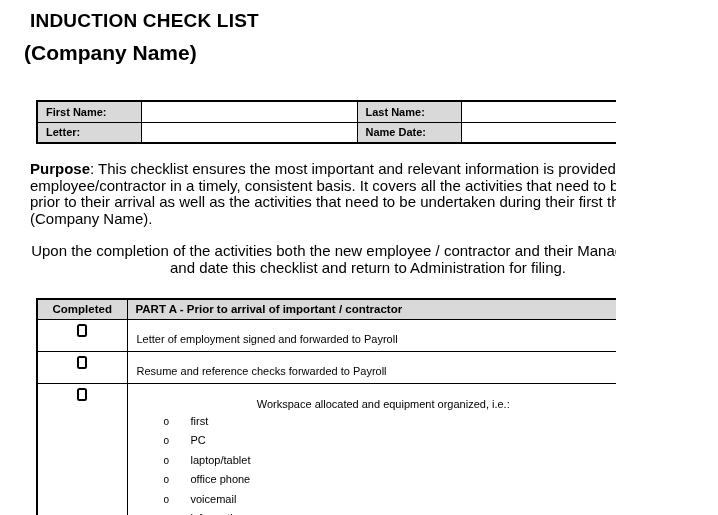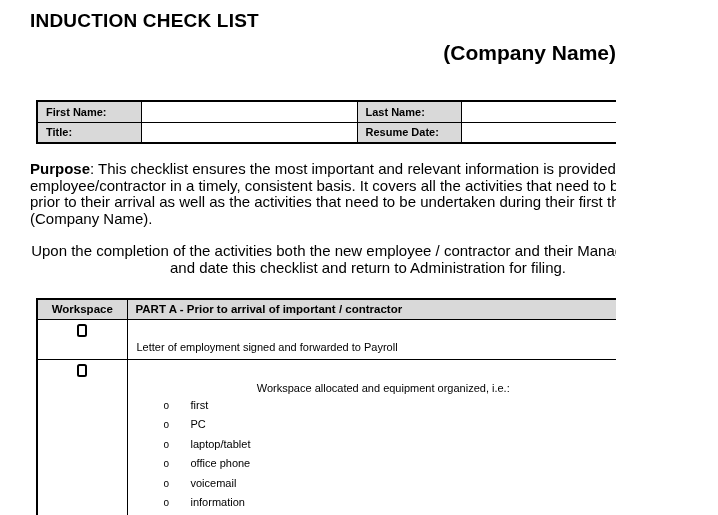--- a/index.html
+++ b/index.html
@@ -16,21 +16,21 @@
   .doc-title {
     margin: 11px 0 0 30px;
     font-size: 19px;
     font-weight: 600;
     letter-spacing: 0.2px;
     line-height: 1.1;
   }
   .company-name {
     margin-top: 9px;
     padding-left: 24px;
-    text-align: right;
+    text-align: left;
     font-size: 21px;
     font-weight: bold;
     line-height: 1.15;
   }
   table { border-collapse: collapse; table-layout: fixed; }
   .info-table {
     margin: 35px 0 0 36px;
     width: 604px;
     border: 2px solid #000;
   }
@@ -73,21 +73,21 @@
     font-weight: bold;
     padding: 3px 8px 4px 8px;
     font-size: 11.5px;
   }
   .check-table td.hdr.completed { text-align: center; }
   .check-table td.cb-cell {
     text-align: center;
     padding-top: 4px;
   }
   .check-table td.item-cell {
-    padding: 20px 8px 5px 9px;
+    padding: 12px 8px 5px 9px;
     line-height: 14px;
   }
   .checkbox {
     display: inline-block;
     width: 10px;
     height: 13px;
     border: 2px solid #000;
     border-radius: 2.5px;
     background: #fff;
   }
@@ -120,48 +120,52 @@
         <col style="width:180px">
     </colgroup>
     <tbody>
         <tr>
       <td class="lbl">First Name:</td>
       <td></td>
       <td class="lbl">Last Name:</td>
       <td></td>
     </tr>
     <tr>
-      <td class="lbl">Title:</td>
+      <td class="lbl">Letter:</td>
       <td></td>
-      <td class="lbl">Resume Date:</td>
+      <td class="lbl">Name Date:</td>
       <td></td>
     </tr>
   </tbody>
     </table>
 
   <p class="body-text"><b>Purpose</b><span>: This checklist ensures the most important and relevant information is provided to a new employee/contractor in a timely, consistent basis. It covers all the activities that need to be organized prior to their arrival as well as the activities that need to be undertaken during their first three months at (Company Name).</span></p>
 
   <p class="body-text second">Upon the completion of the activities both the new employee / contractor and their Manager must sign and date this checklist and return to Administration for filing.</p>
 
 
   <table class="check-table">
     <colgroup>
       <col style="width:90px">
         <col style="width:497px">
         <col style="width:15px">
     </colgroup>
     <tbody>
         <tr>
-      <td class="hdr completed">Workspace</td>
+      <td class="hdr completed">Completed</td>
       <td class="hdr">PART A - Prior to arrival of important / contractor</td>
       <td class="hdr"></td>
     </tr>
     <tr>
       <td class="cb-cell" style="height:23px"><span class="checkbox"></span></td>
       <td class="item-cell" colspan="2">Letter of employment signed and forwarded to Payroll</td>
+    </tr>
+    <tr>
+      <td class="cb-cell" style="height:23px"><span class="checkbox"></span></td>
+      <td class="item-cell" colspan="2">Resume and reference checks forwarded to Payroll</td>
     </tr>
     <tr>
       <td class="cb-cell"><span class="checkbox"></span></td>
       <td class="item-cell" colspan="2">
         <div class="item-intro">Workspace allocated and equipment organized, i.e.:</div>
         <div class="bullet-line">
               <span class="marker">o</span>
               <span>first</span>
             </div>
         <div class="bullet-line">

